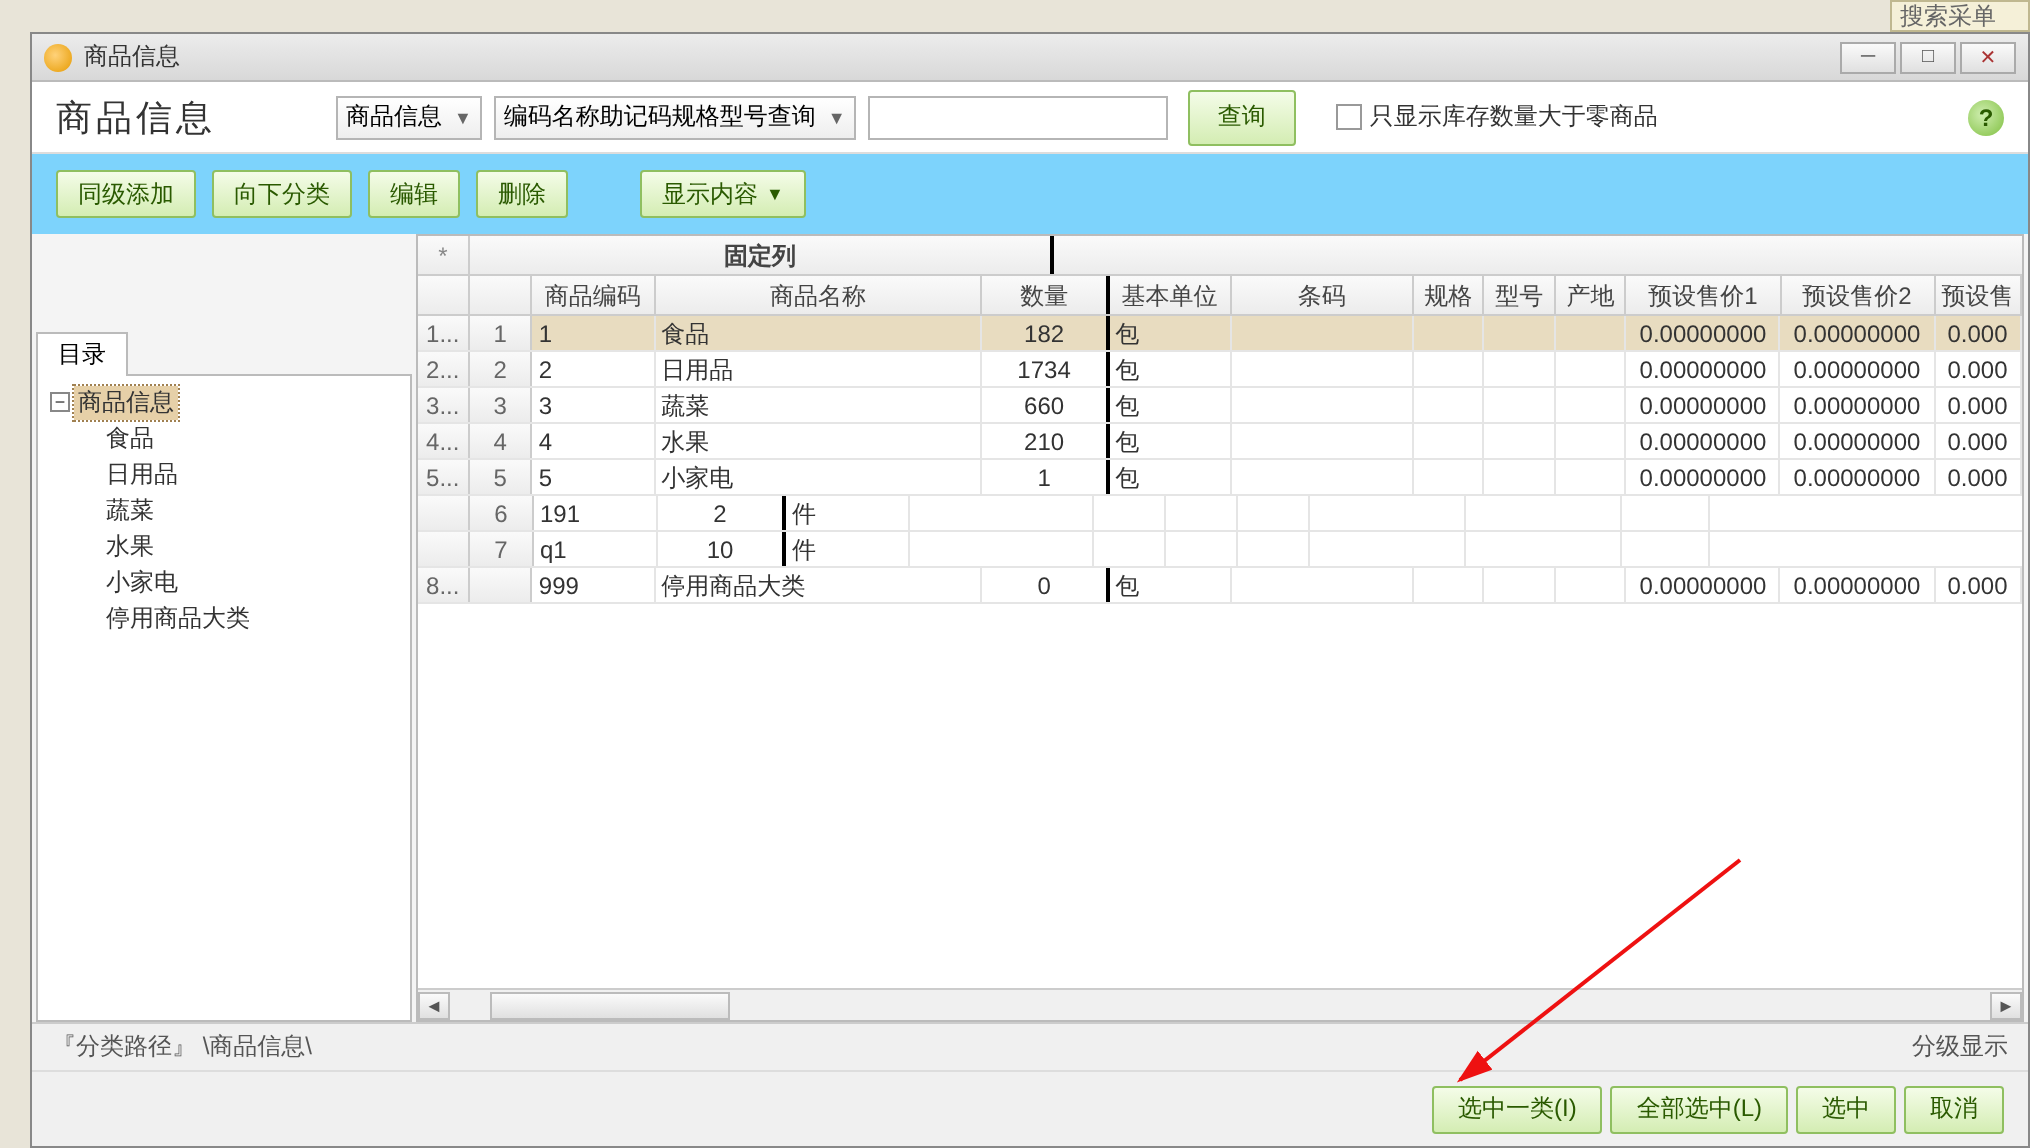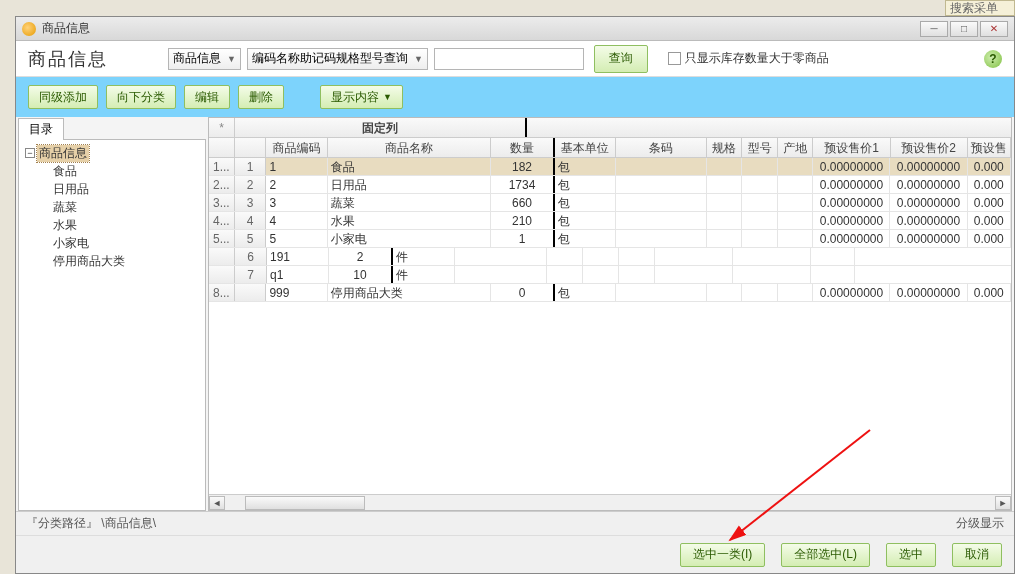--- a/index.html
+++ b/index.html
@@ -26,21 +26,21 @@
 .help { width: 18px; height: 18px; border-radius: 50%; background: radial-gradient(circle at 40% 40%, #cfeeb0, #7fbf3f); color: #2a5a00; display: flex; align-items: center; justify-content: center; font-weight: bold; margin-left: auto; }
 
 .toolbar { height: 40px; display: flex; align-items: center; padding: 0 12px; gap: 8px; }
 .tbtn { height: 24px; padding: 0 10px; border: 1px solid #8fbf60; background: linear-gradient(#f4fce8,#d4edb3); color: #2a5a00; border-radius: 2px; cursor: pointer; display: inline-flex; align-items: center; }
 .tbtn .arrw { margin-left: 4px; font-size: 9px; }
 .toolbar .sep { width: 20px; }
 
 .content { flex: 1; display: flex; position: relative; background: #f4f4f4; padding: 0 2px; min-height: 0; }
 
 .sidebar { width: 188px; display: flex; flex-direction: column; margin-right: 2px; }
-.tabstrip { height: 22px; display: flex; }
+.tabstrip { height: 22px; display: flex; margin-top: 48px; }
 .tab { padding: 2px 10px; border: 1px solid #bbb; background: #fff; border-bottom: none; position: relative; top: 1px; z-index: 2; }
 .tree { flex: 1; border: 1px solid #bbb; background: #fff; padding: 4px 2px; overflow: auto; }
 .tn { display: flex; align-items: center; height: 18px; white-space: nowrap; color: #333; cursor: pointer; }
 .tn .sq { width: 10px; height: 10px; border: 1px solid #888; display: inline-flex; align-items: center; justify-content: center; font-size: 9px; line-height: 8px; margin-right: 2px; }
 .tn.sel .lbl { background: #e6d0a8; outline: 1px dotted #a08050; }
 .tn .lbl { padding: 0 2px; }
 .tn.d1 { padding-left: 4px; }
 .tn.d2 { padding-left: 30px; }
 
 .gridwrap { flex: 1; display: flex; flex-direction: column; border: 1px solid #bbb; background: #fff; min-width: 0; }
@@ -69,21 +69,21 @@
 
 .hscroll { height: 16px; border-top: 1px solid #ccc; background: #f0f0f0; display: flex; align-items: center; }
 .hscroll .arrow { width: 16px; height: 14px; border: 1px solid #bbb; background: linear-gradient(#fafafa,#e0e0e0); display: flex; align-items: center; justify-content: center; font-size: 9px; color: #555; cursor: pointer; }
 .hscroll .track { flex: 1; height: 14px; position: relative; }
 .hscroll .thumb { position: absolute; left: 20px; top: 0; width: 120px; height: 14px; border: 1px solid #bbb; background: linear-gradient(#fafafa,#e0e0e0); }
 
 .statusbar { height: 24px; border-top: 1px solid #ccc; display: flex; align-items: center; padding: 0 10px; background: #f0f0f0; }
 .statusbar .l { color: #555; }
 .statusbar .r { margin-left: auto; color: #555; cursor: pointer; }
 
-.footer { height: 38px; display: flex; align-items: center; justify-content: flex-end; padding: 0 12px; gap: 16px; background: #f0f0f0; border-top: 1px solid #ddd; }
+.footer { height: 38px; display: flex; align-items: center; justify-content: flex-end; padding: 0 12px; gap: 4px; background: #f0f0f0; border-top: 1px solid #ddd; }
 .fbtn { height: 24px; padding: 0 12px; border: 1px solid #8fbf60; background: linear-gradient(#f4fce8,#d4edb3); color: #2a5a00; border-radius: 2px; cursor: pointer; }
 
 .arrow-annot { position: absolute; pointer-events: none; }
 .arrow-annot svg { overflow: visible; }
 </style>
 </head>
 <body>
 
 <div class="top-frag">搜索采单</div>
 

